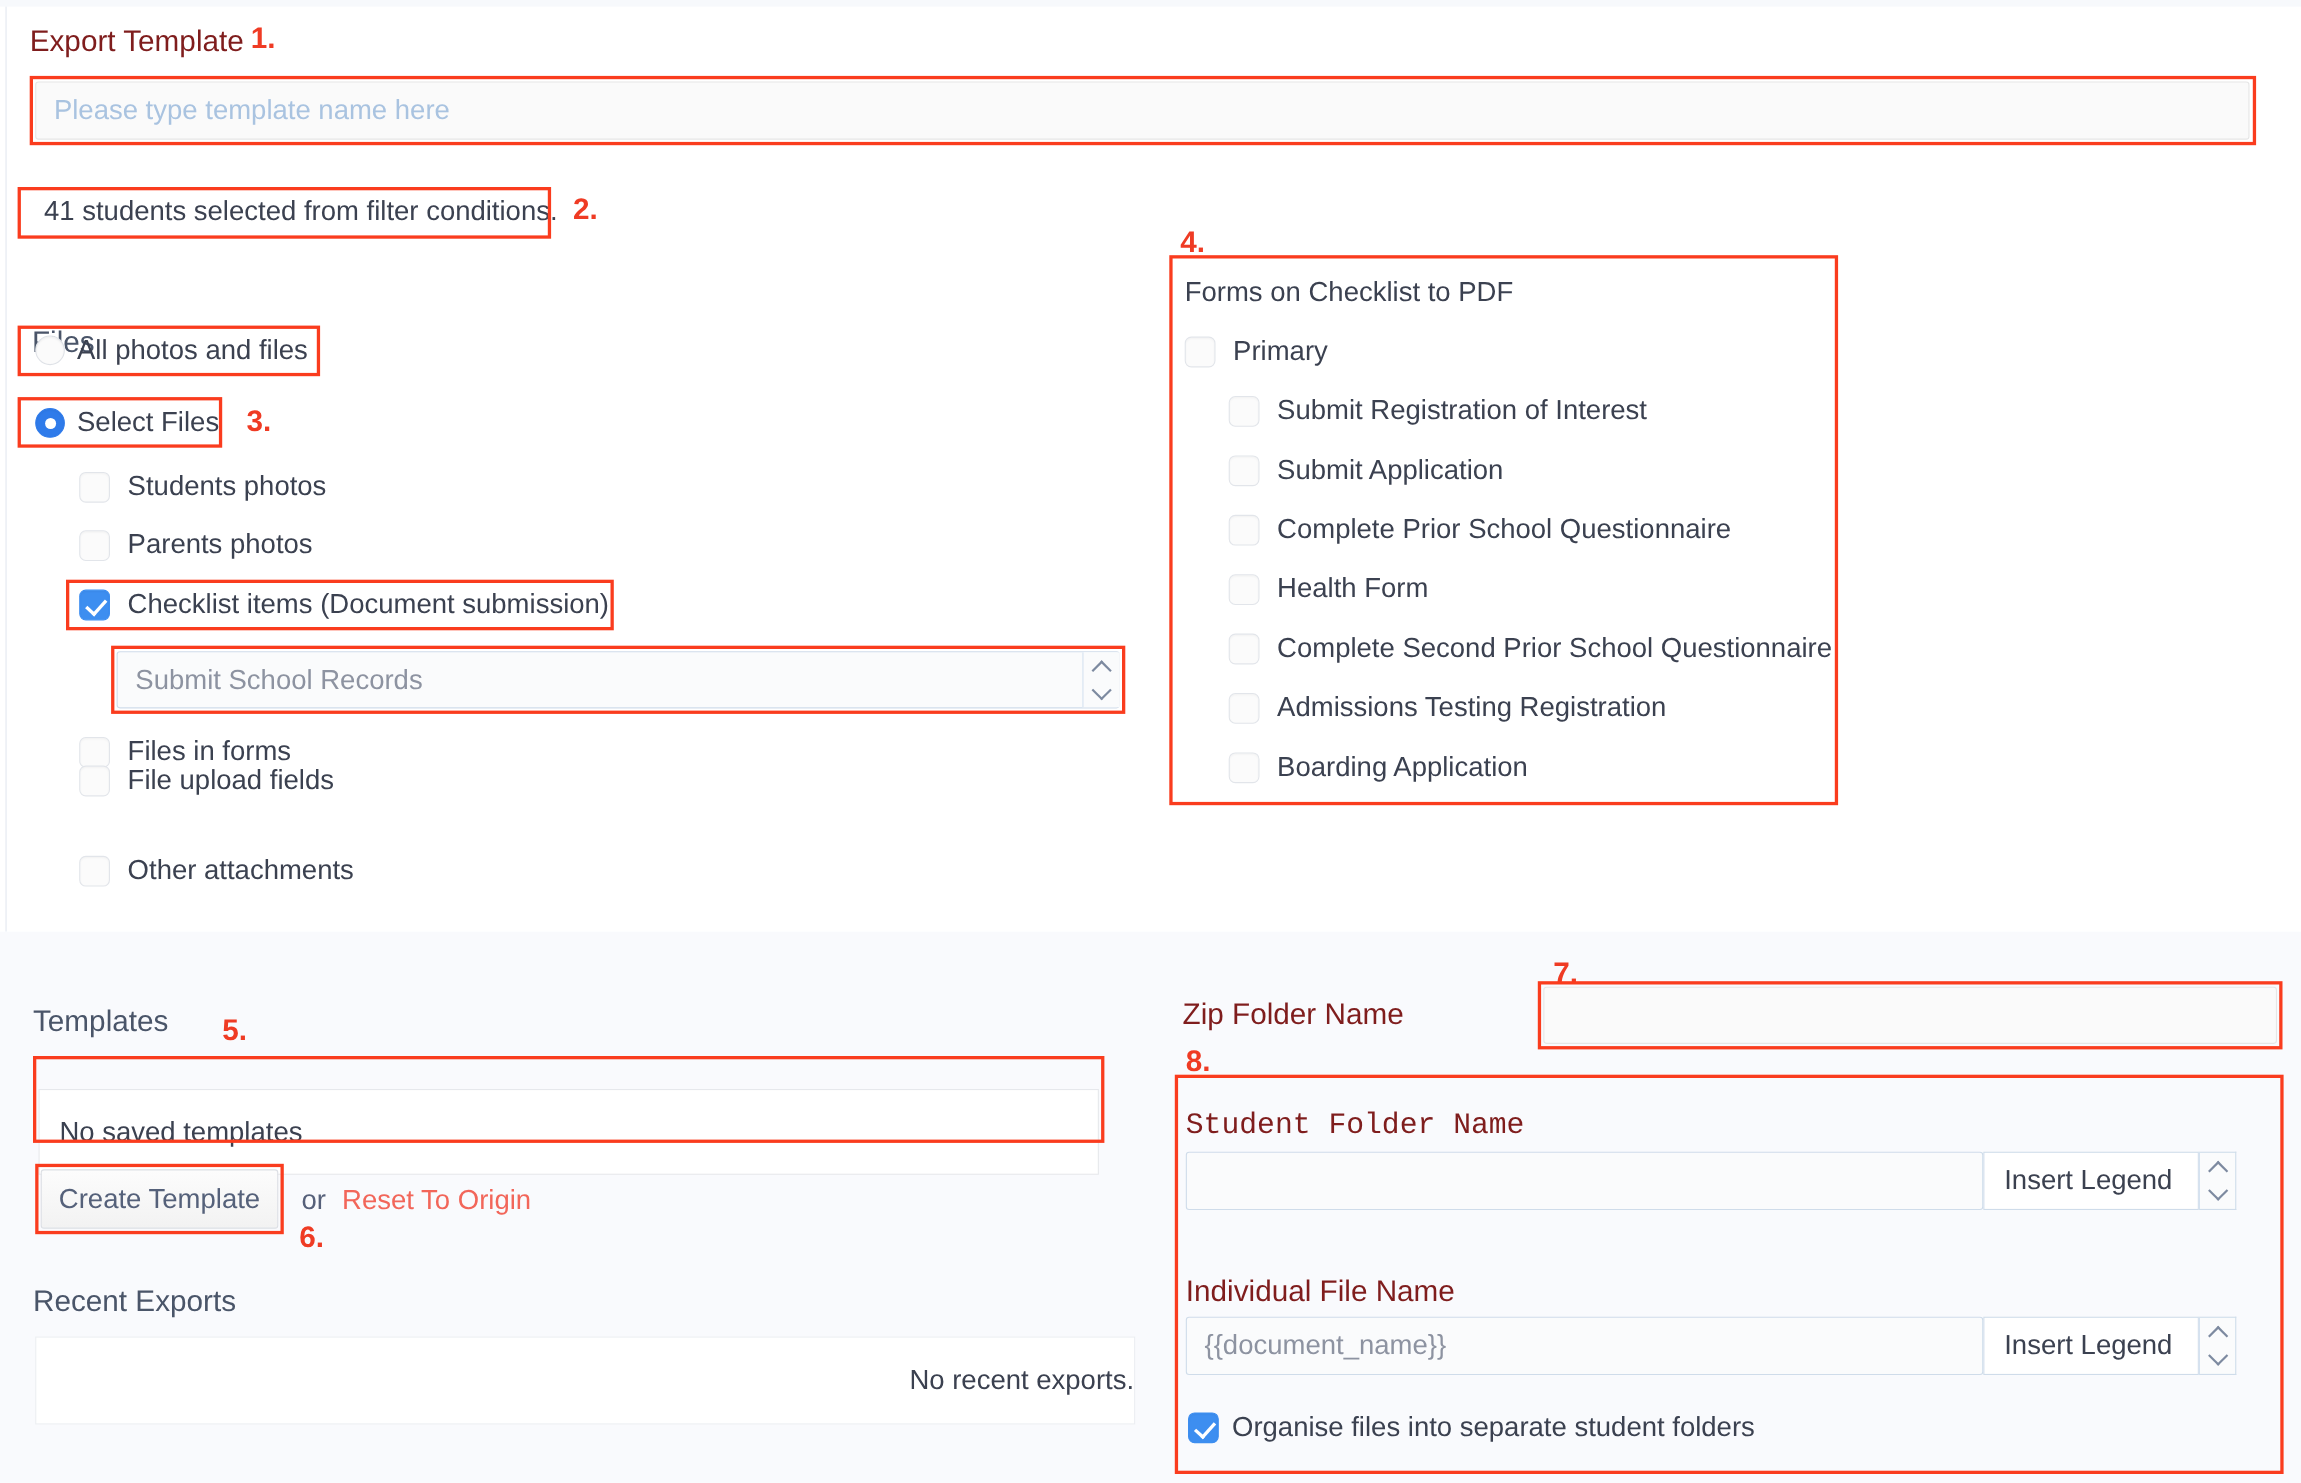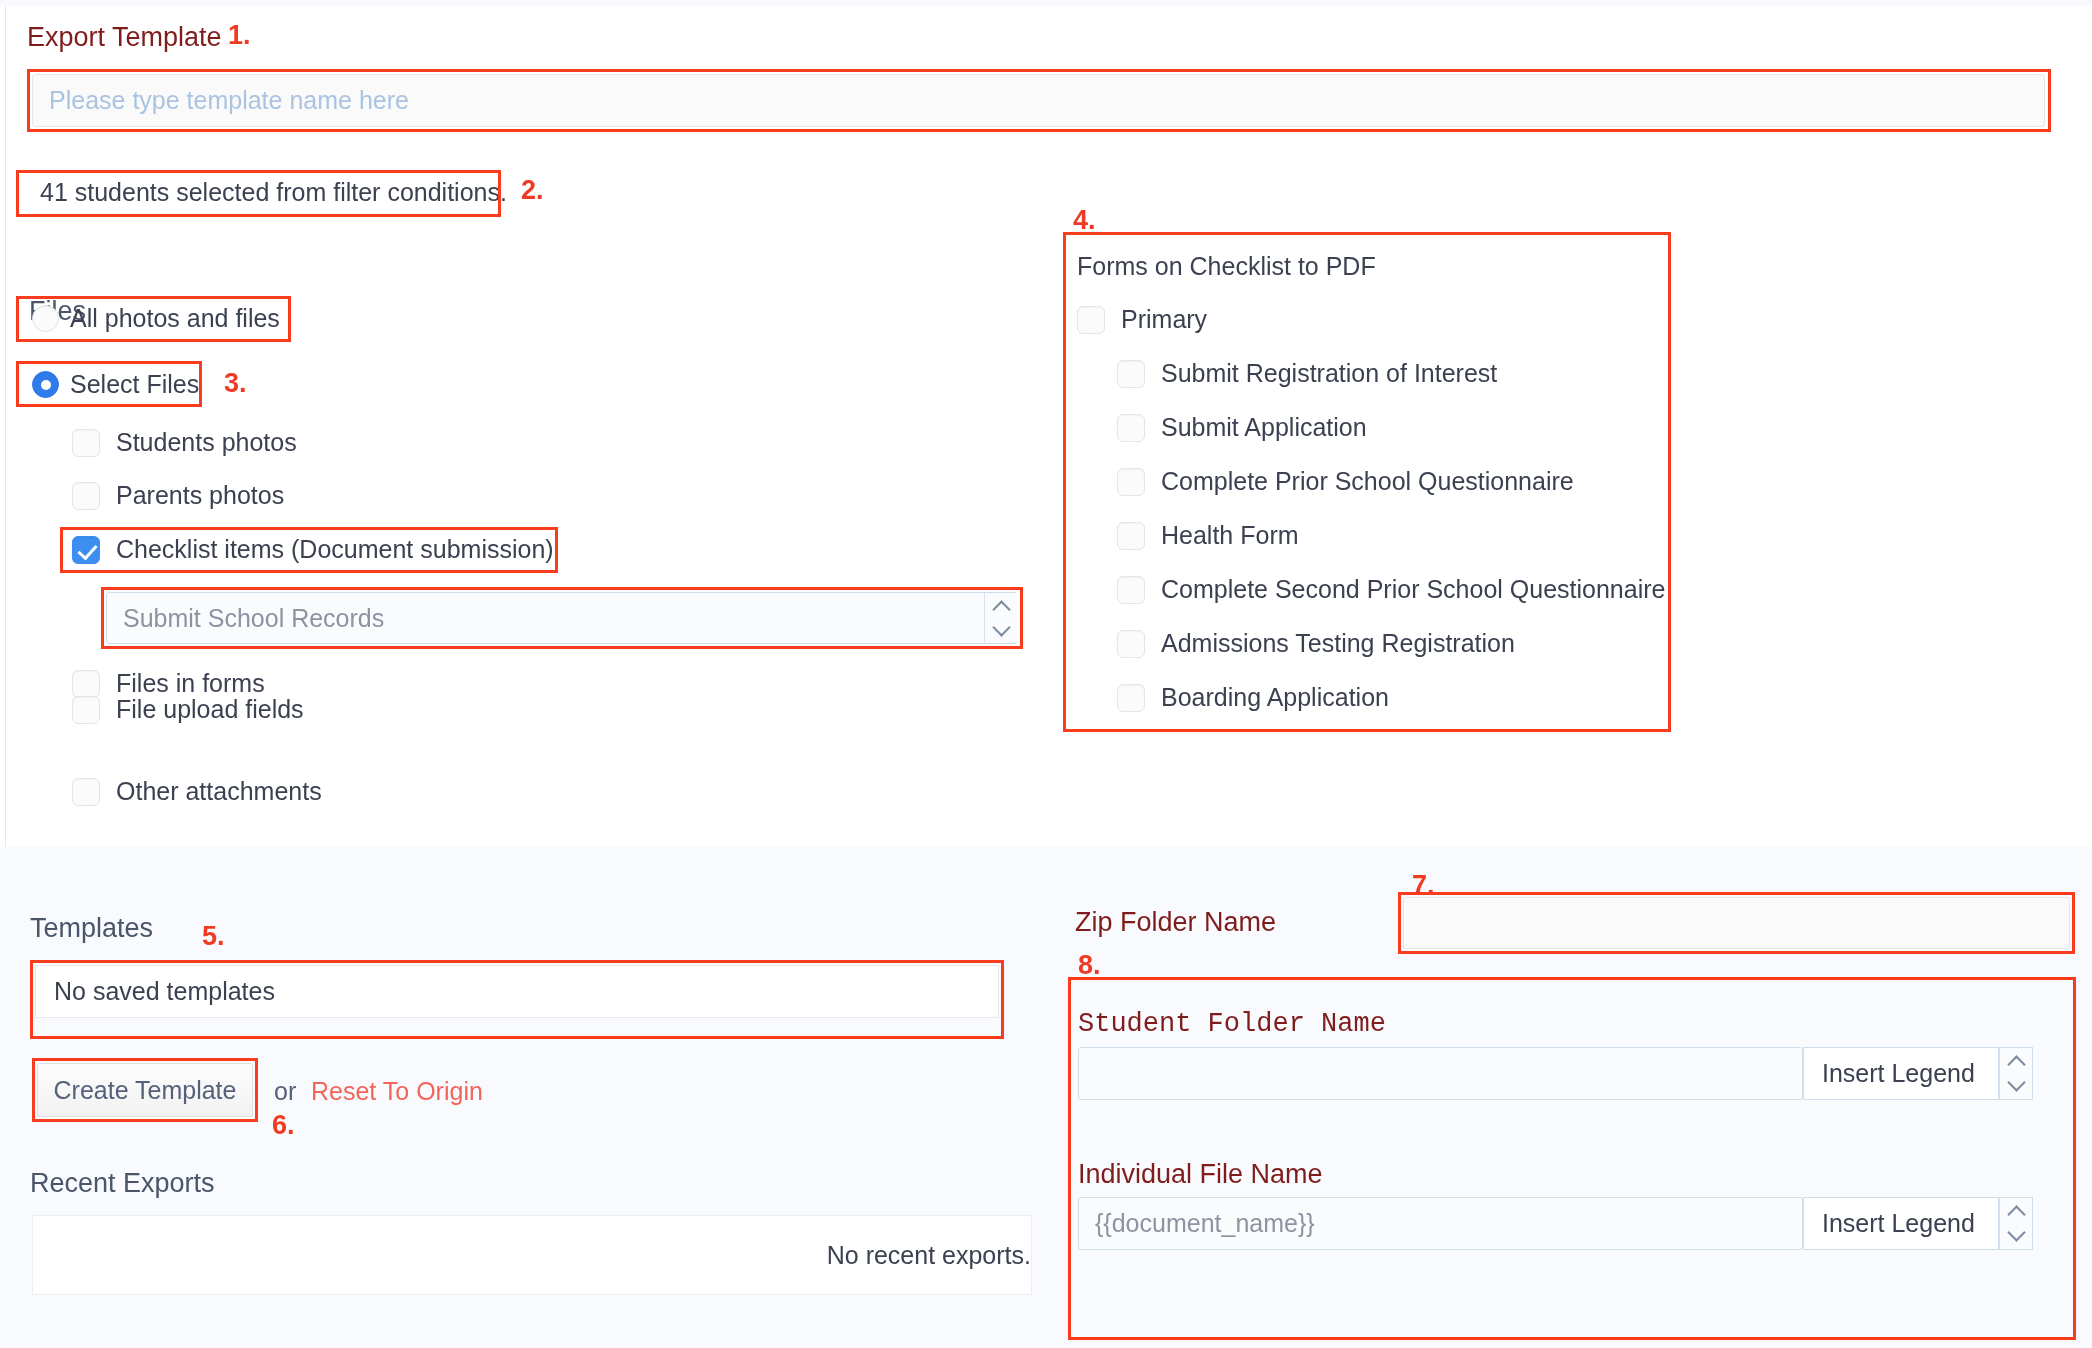--- a/index.html
+++ b/index.html
@@ -332,21 +332,21 @@
   </div>
 
   <div class="cb-row" style="left:1117px; top:683px;">
     <span class="cb"></span>
     <span class="ctext">Boarding Application</span>
   </div>
 
   <div class="section-head" style="left:30px; top:913px;">Templates</div>
   <div class="marker" style="left:202px; top:921px;">5.</div>
 
-  <div class="plainbox padded" style="left:35px; top:965px; width:964px; height:53px;">
+  <div class="plainbox padded" style="left:35px; top:990px; width:964px; height:78px;">
     <span>No saved templates</span>
   </div>
   <div class="redbox" style="left:30px; top:960px; width:974px; height:79px;"></div>
 
   <div class="btn" style="left:37px; top:1063px; width:216px; height:54px;">Create Template</div>
   <div class="redbox" style="left:32px; top:1058px; width:226px; height:64px;"></div>
   <div class="marker" style="left:272px; top:1110px;">6.</div>
 
   <div class="ortext" style="left:274px; top:1077px;">or</div>
   <div class="linkbtn" style="left:311px; top:1077px;">Reset To Origin</div>
@@ -383,14 +383,18 @@
 
   <div class="txtinput bordered-blue" style="left:1078px; top:1197px; width:725px; height:53px;">
     <span class="val">{{document_name}}</span>
   </div>
   <div class="legend-btn" style="left:1803px; top:1197px; width:196px; height:53px;">Insert Legend</div>
   <div class="spin" style="left:1999px; top:1197px; height:53px; border:1px solid #cfdcea; border-left:1px solid #d5e2f0;">
     <span class="chev up"></span>
     <span class="chev down"></span>
   </div>
 
+  <div class="cb-row" style="left:1080px; top:1283px; gap:12px;">
+    <span class="cb on"></span>
+    <span class="ctext">Organise files into separate student folders</span>
+  </div>
 
 </div>
 
 </body></html>

